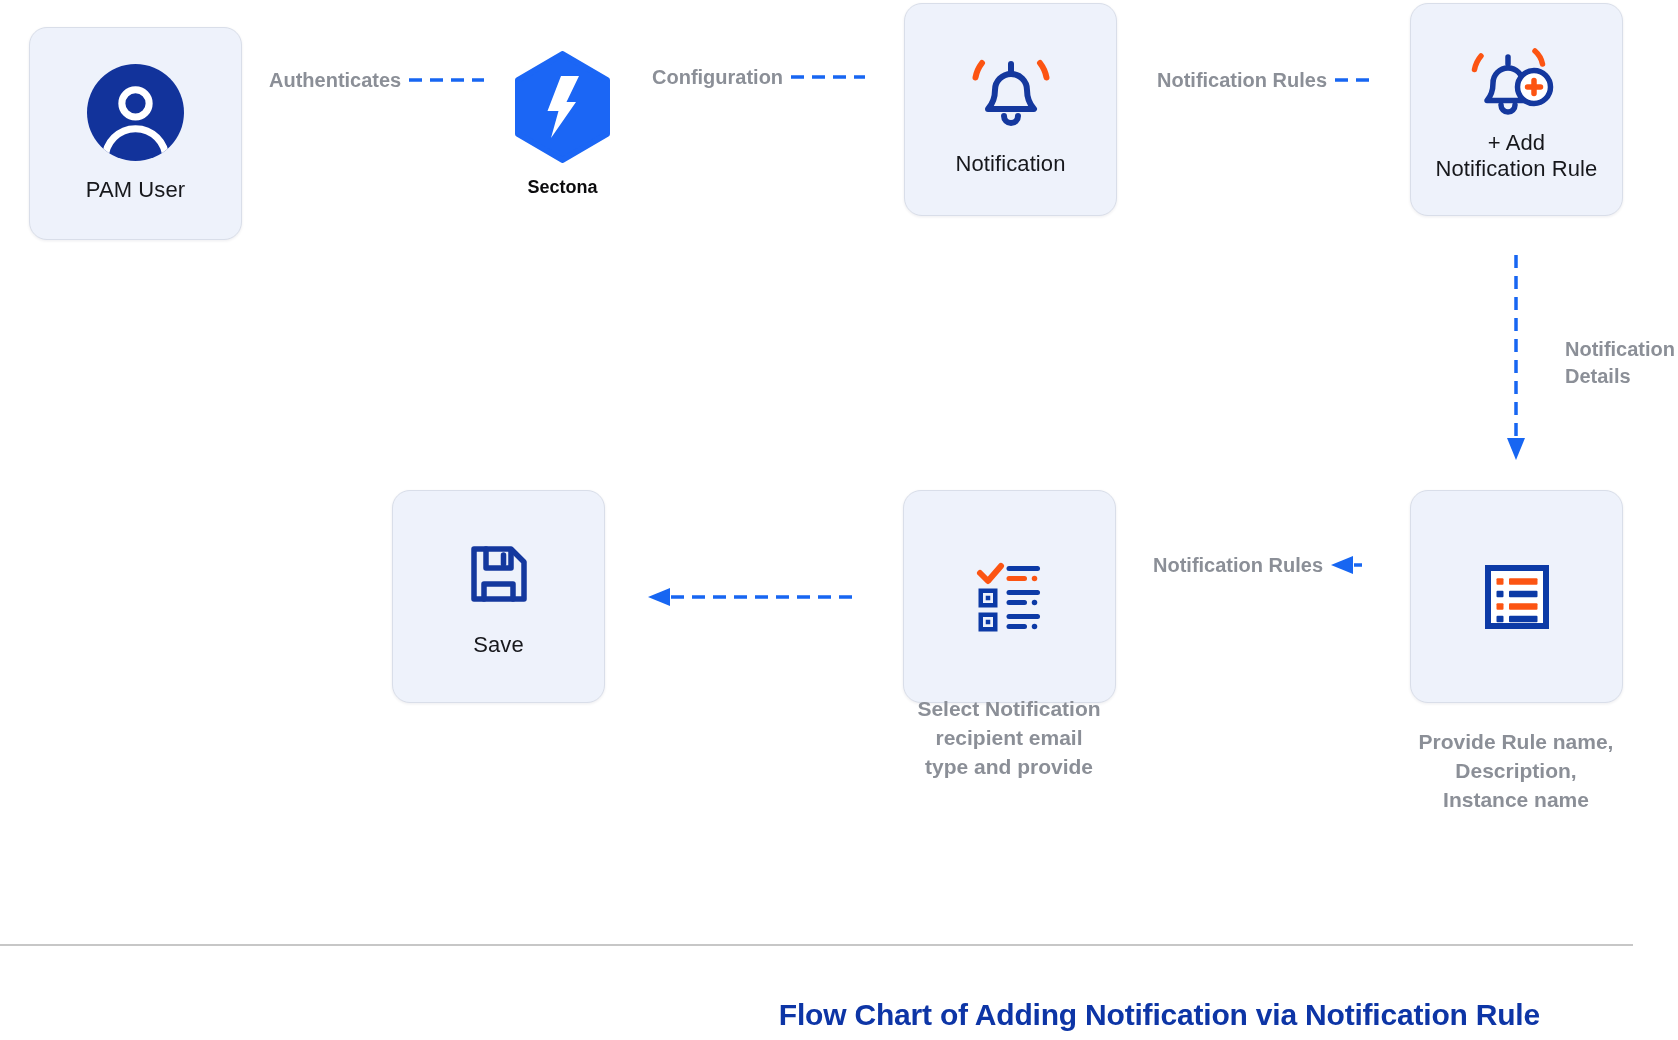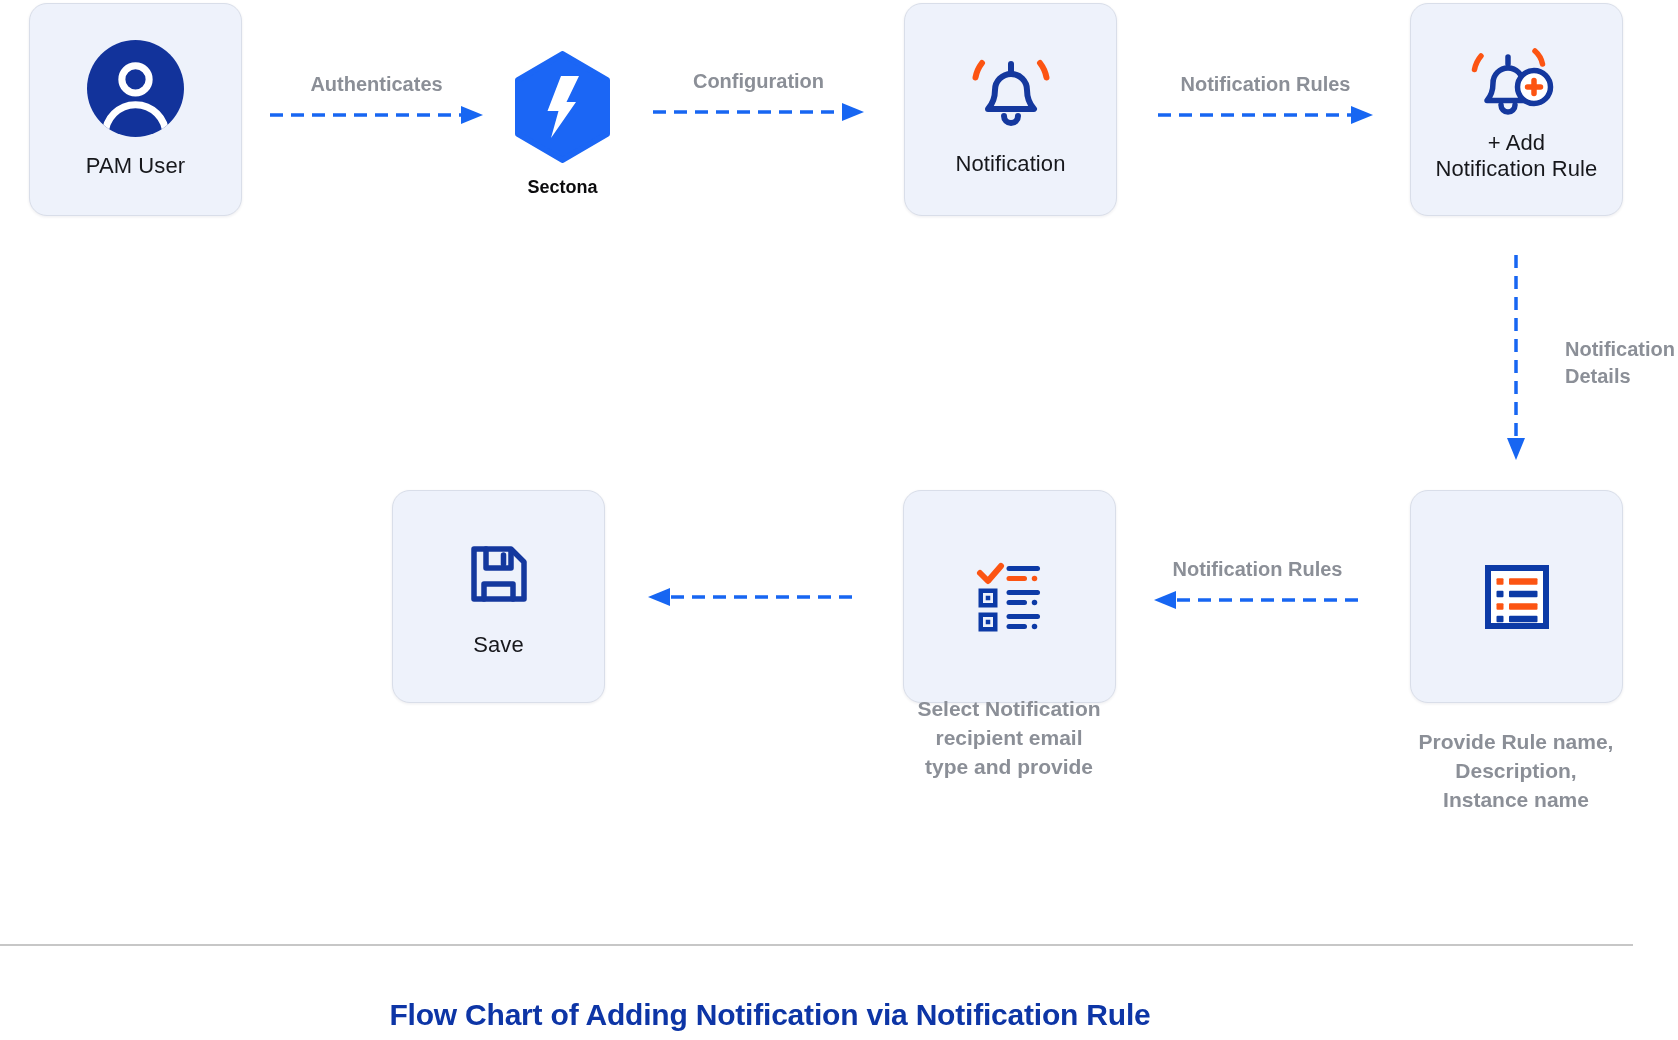--- a/index.html
+++ b/index.html
@@ -14,47 +14,47 @@
   .card{
     position:absolute;width:213px;height:213px;background:var(--card_bg);
     border:1px solid var(--card_border);border-radius:18px;
     box-shadow:0 1px 3px rgba(20,30,60,.08);
     display:flex;flex-direction:column;align-items:center;justify-content:center;
   }
   .card-label{
     color:var(--label_dark);font-size:22px;line-height:26px;text-align:center;
     letter-spacing:.1px;
   }
-  .gap16{gap:16px;} .gap20{gap:20px;} .gap12{gap:4px;}
+  .gap16{gap:16px;margin-top:24px;} .gap20{gap:20px;} .gap12{gap:4px;}
 
   .sectona{position:absolute;display:flex;flex-direction:column;align-items:center;justify-content:space-between;}
   .sectona-label{margin-top:14px;font-size:18px;font-weight:700;color:#0b0b0d;}
 
-  .arrow-group{position:absolute;display:flex;flex-direction:column;align-items:center;gap:7px;margin-top:6px;}
+  .arrow-group{position:absolute;display:flex;align-items:center;gap:7px;}
   .arrow-label{
     color:var(--gray_text);font-size:20px;font-weight:600;line-height:22px;white-space:nowrap;
   }
   .arrow-svg{display:block;}
   .dash{stroke:var(--arrow_blue);stroke-width:3.5;stroke-dasharray:13 8;fill:none;}
   .head{fill:var(--arrow_blue);}
 
   .v-arrow{position:absolute;}
   .v-arrow-label{
     position:absolute;color:var(--gray_text);font-size:20px;font-weight:600;line-height:27px;
     white-space:nowrap;
   }
 
   .caption{
     position:absolute;width:280px;text-align:center;color:var(--gray_text);
     font-size:21px;font-weight:600;line-height:29px;
   }
 
   .divider{position:absolute;height:2px;background:var(--divider);}
   .flow-title{
-    position:absolute;text-align:center;color:var(--title_blue);
+    position:absolute;text-align:right;color:var(--title_blue);
     font-size:30px;font-weight:700;letter-spacing:-.2px;
   }
 
   
   .k-navy{stroke:var(--navy);fill:none;}
   .k-nvb{stroke:var(--navy_bright);fill:none;}
   .k-orange{stroke:var(--orange);fill:none;}
   .k-white{stroke:#fff;fill:none;}
   .f-navy{fill:var(--navy_bright);stroke:none;}
   .f-orange{fill:var(--orange);stroke:none;}

